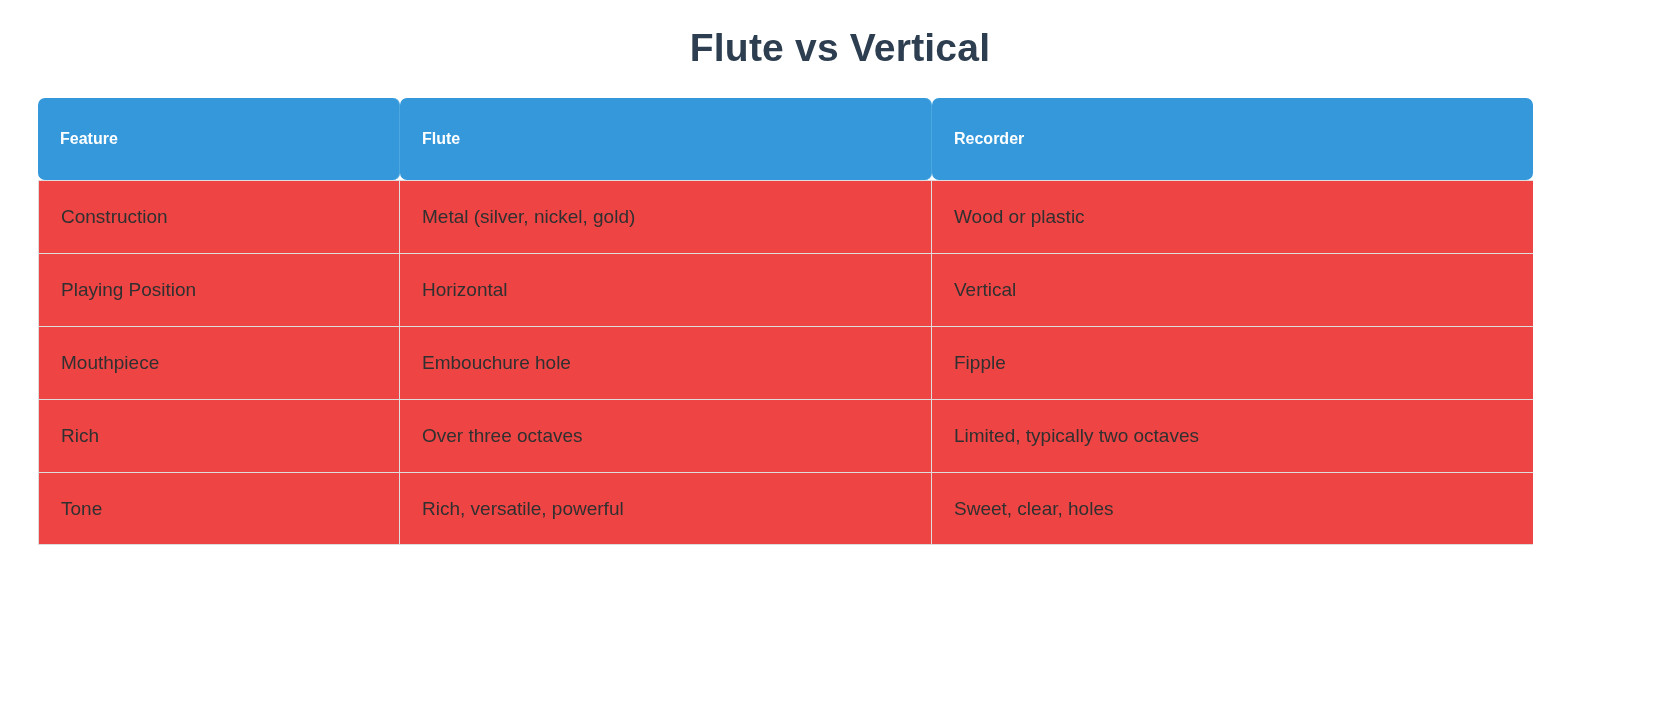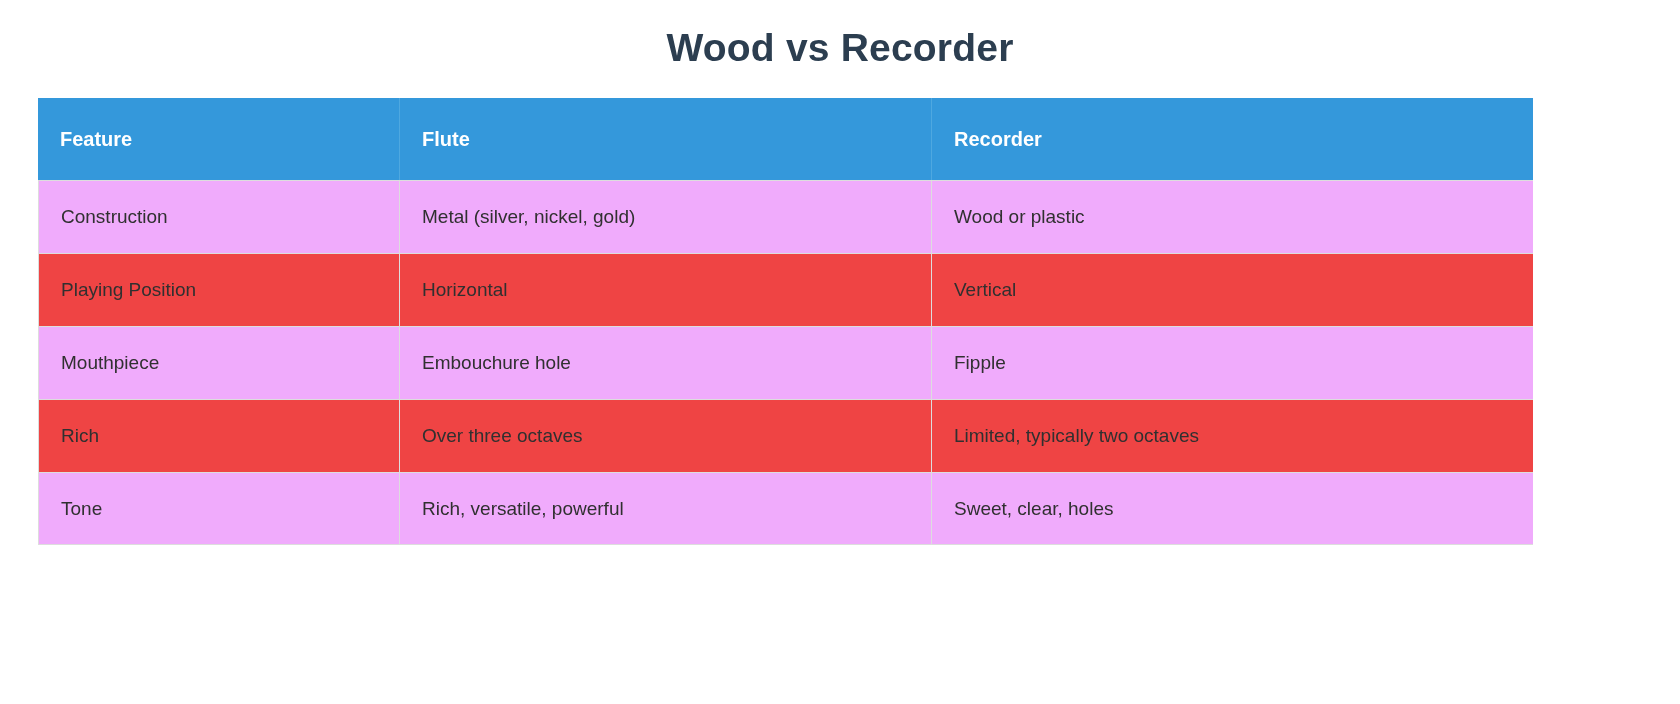--- a/index.html
+++ b/index.html
@@ -44,29 +44,30 @@
     table-layout: fixed;
     background: #ffffff;
   }
   table.cmp col.c1 { width: 362px; }
   table.cmp col.c2 { width: 532px; }
   table.cmp col.c3 { width: 601px; }
 
   table.cmp thead th {
     background: #3498db;
     color: #ffffff;
-    font-size: 20px;
+    font-size: 16px;
     font-weight: bold;
     text-align: left;
     padding: 0 0 0 22px;
     height: 82px;
     vertical-align: middle;
     border-right: 1px solid #4ea8e0;
     box-sizing: border-box;
     white-space: nowrap;
+    border-radius: 7px;
   }
   table.cmp thead th:last-child {
     border-right: none;
   }
 
   table.cmp tbody td {
     font-size: 19px;
     color: #303030;
     text-align: left;
     padding: 0 14px 0 22px;
@@ -83,32 +84,32 @@
     border-right: none;
     margin-top: 8px;
   }
   table.cmp tbody td:first-child {
     border-left: 1px solid #dddddd;
   }
   table.cmp tbody tr:last-child td {
     border-bottom: 1px solid #dddddd;
   }
   table.cmp tbody tr.odd td {
-    background: #f0abfc;
+    background: #ef4444;
   }
   table.cmp tbody tr.even td {
     background: #ef4444;
   }
 </style>
 </head>
 <body>
 
 <div class="page">
 
-  <h1 class="page-title">Wood vs Recorder</h1>
+  <h1 class="page-title">Flute vs Vertical</h1>
 
   <div class="table-wrap">
     <table class="cmp">
       <colgroup>
         <col class="c1">
         <col class="c2">
         <col class="c3">
       </colgroup>
       <thead>
         <tr>

